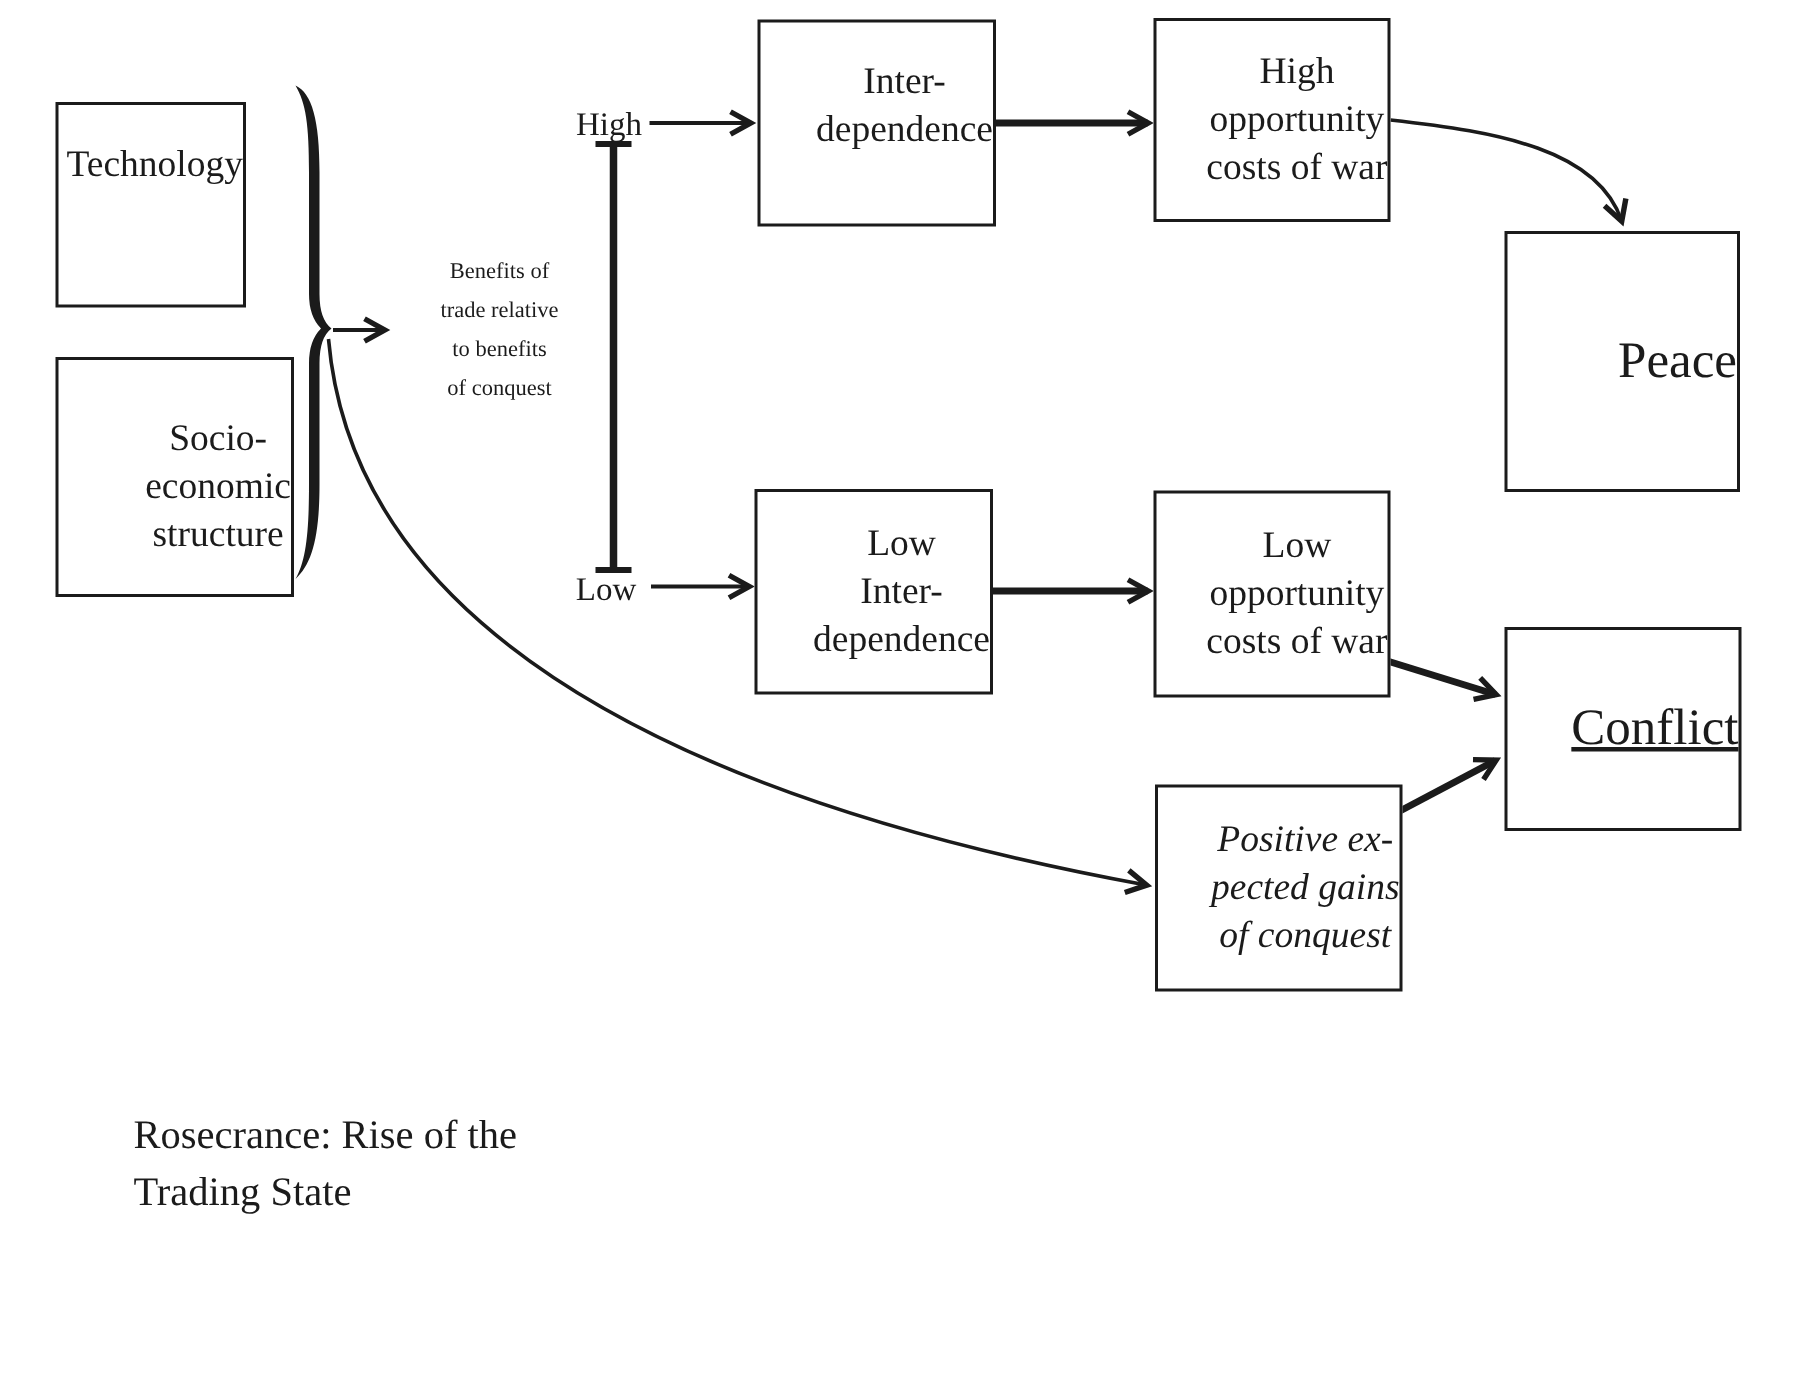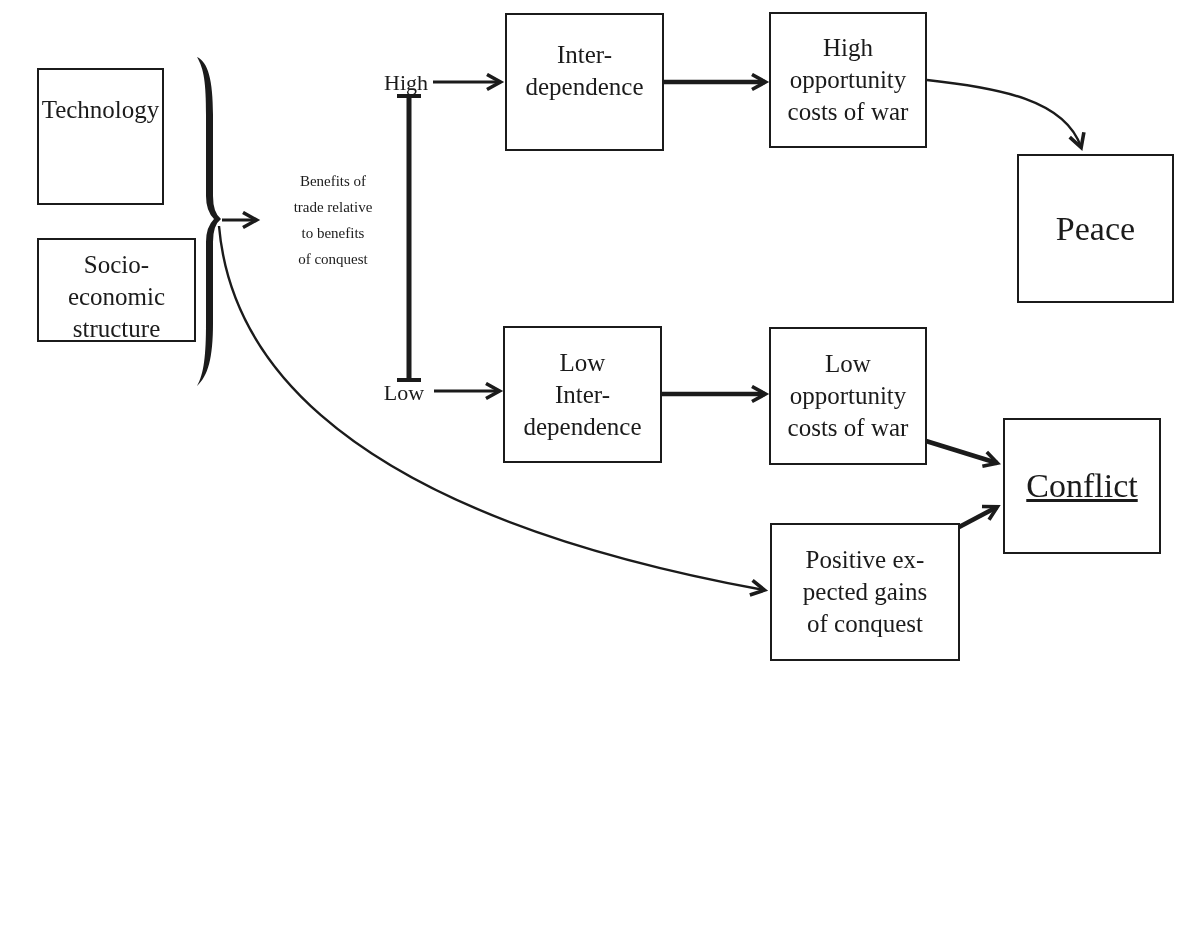--- a/index.html
+++ b/index.html
@@ -7,21 +7,21 @@
   .stage {
     position:relative; width:1200px; height:927px;
     background:var(--paper); color:var(--ink);
     font-family:"Liberation Serif","DejaVu Serif",serif;
     overflow:hidden;
   }
   .overlay { position:absolute; left:0; top:0; width:1200px; height:927px; }
   .node {
     position:absolute; box-sizing:border-box;
     border:2px solid var(--ink); background:var(--paper);
-    display:flex; align-items:center; justify-content:center;
+    display:flex; align-items:center; justify-content:flex-end;
   }
   .node-label {
     display:block; white-space:pre-line; text-align:center;
     font-size:25px; line-height:32px;
   }
   .node.align-top { align-items:flex-start; padding-top:24px; }
   .node.shift-down { padding-top:14px; }
   .node.big .node-label { font-size:34px; line-height:40px; }
   .flabel {
     position:absolute; white-space:pre-line; text-align:center;
@@ -86,66 +86,68 @@
 
     <path class="ln bold" marker-end="url(#ah)" d="M 926,441 L 997,463"></path>
 
     <path class="ln bold" marker-end="url(#ah)" d="M 927,544 L 997,507"></path>
   </svg>
 
   <div class="node align-top" style="left:37px; top:68px; width:127px; height:137px;">
     <span class="node-label">Technology</span>
   </div>
 
-  <div class="node shift-down" style="left:37px; top:238px; width:159px; height:104px;">
+  <div class="node shift-down" style="left:37px; top:238px; width:159px; height:160px;">
     <span class="node-label">Socio-
 economic
 structure</span>
   </div>
 
   <div class="node align-top" style="left:505px; top:13px; width:159px; height:138px;">
     <span class="node-label">Inter-
 dependence</span>
   </div>
 
   <div class="node" style="left:769px; top:12px; width:158px; height:136px;">
     <span class="node-label">High
 opportunity
 costs of war</span>
   </div>
 
-  <div class="node big" style="left:1003px; top:154px; width:157px; height:149px;margin-left:14px;">
+  <div class="node big" style="left:1003px; top:154px; width:157px; height:174px;">
     <span class="node-label">Peace</span>
   </div>
 
   <div class="node" style="left:503px; top:326px; width:159px; height:137px;">
     <span class="node-label">Low
 Inter-
 dependence</span>
   </div>
 
   <div class="node" style="left:769px; top:327px; width:158px; height:138px;">
     <span class="node-label">Low
 opportunity
 costs of war</span>
   </div>
 
-  <div class="node" style="left:770px; top:523px; width:190px; height:138px;">
+  <div class="node" style="left:770px; top:523px; width:165px; height:138px;font-style:italic;">
     <span class="node-label">Positive ex-
 pected gains
 of conquest</span>
   </div>
 
   <div class="node big" style="left:1003px; top:418px; width:158px; height:136px;text-decoration:underline;">
     <span class="node-label">Conflict</span>
   </div>
 
   <div class="flabel benefits-label" style="left:258px; top:168px; width:150px;">Benefits of
 trade relative
 to benefits
 of conquest</div>
 
   <div class="flabel" style="left:374px; top:69px; width:64px;">High</div>
 
   <div class="flabel" style="left:372px; top:379px; width:64px;">Low</div>
 
+  <div class="caption" style="left:89px; top:737px; width:420px;">Rosecrance: Rise of the
+Trading State</div>
 
 </div>
 
 </body></html>

